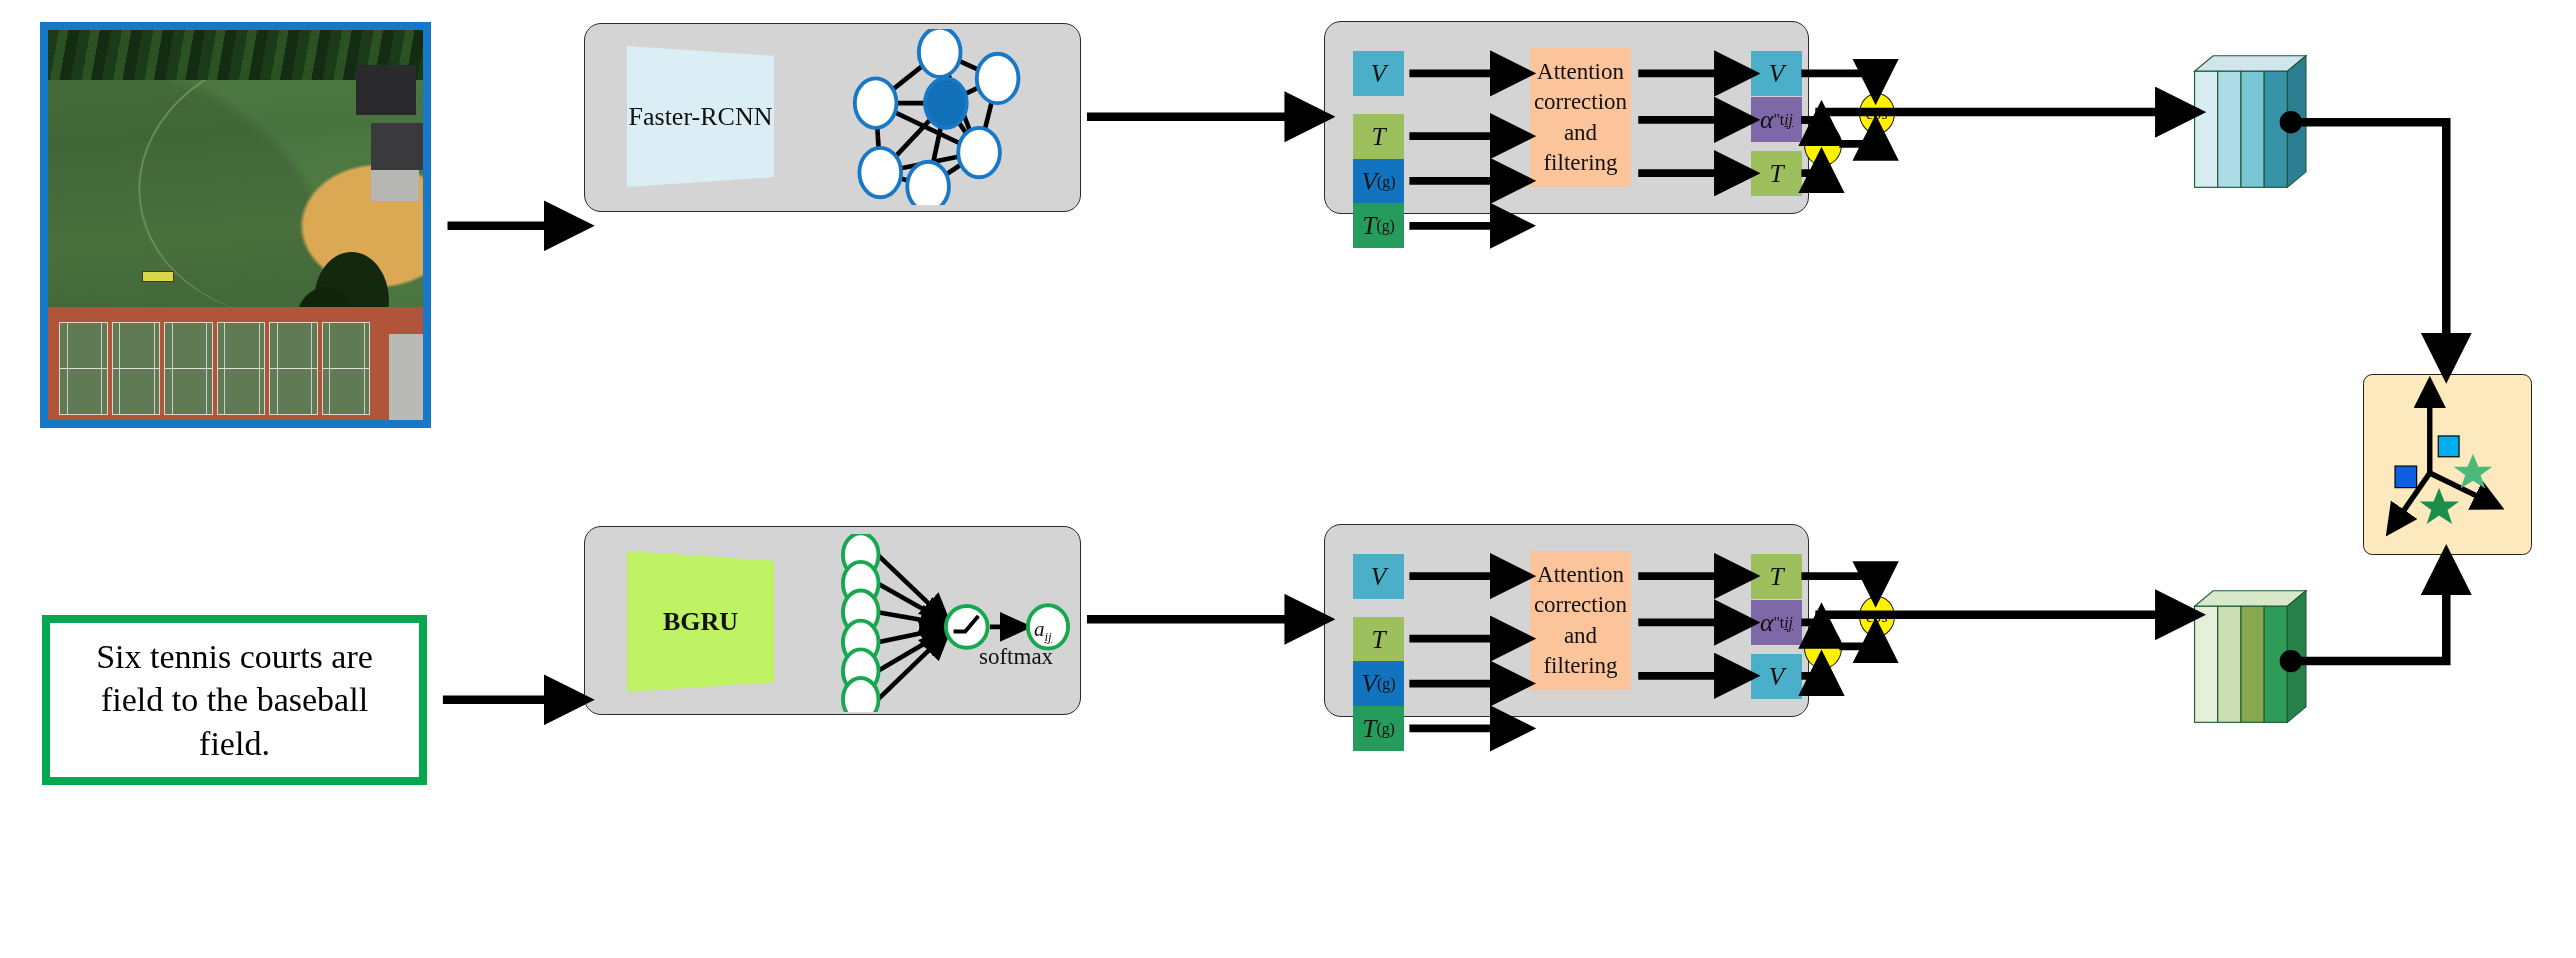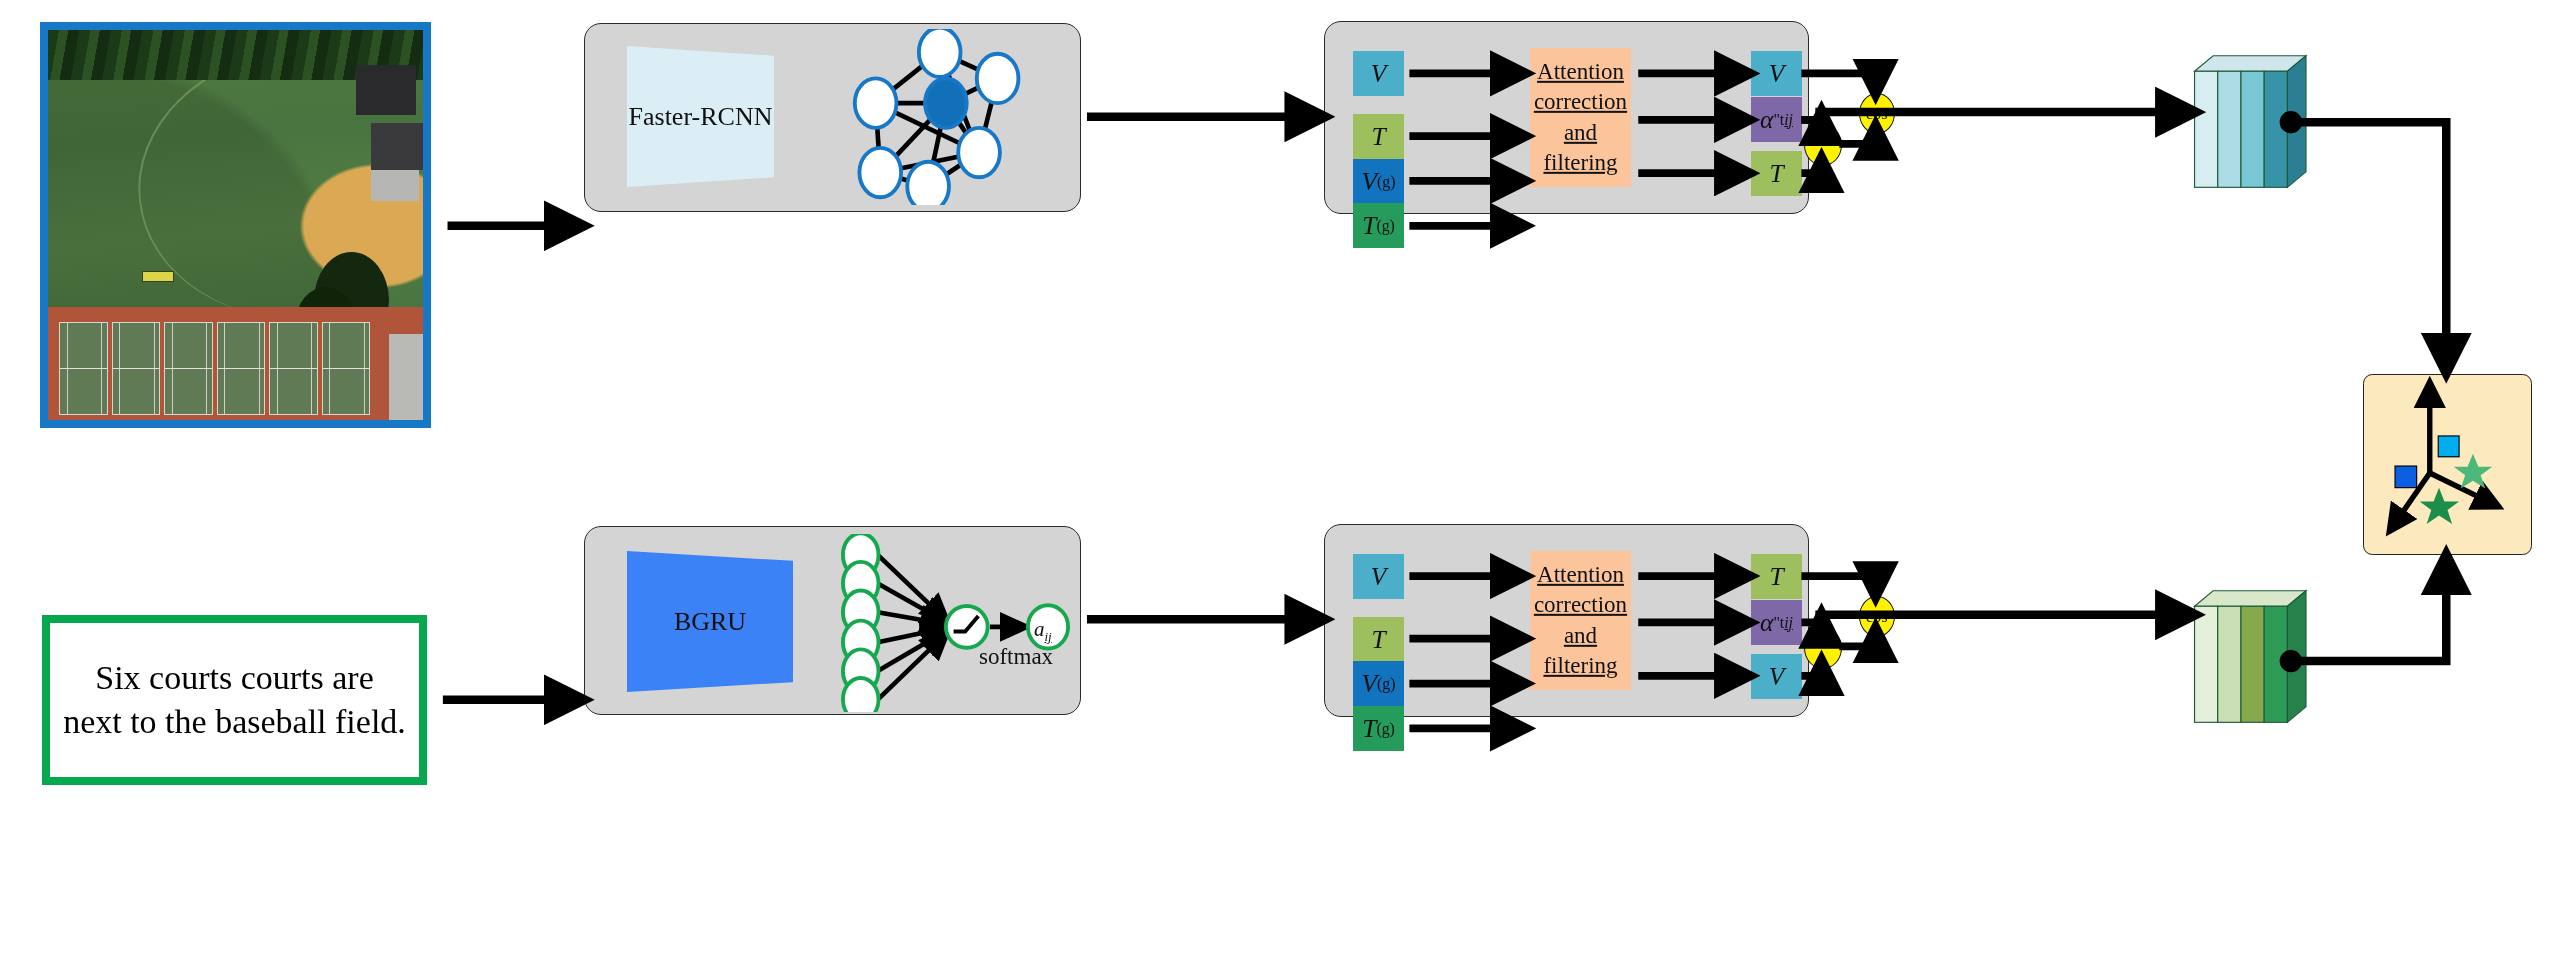--- a/index.html
+++ b/index.html
@@ -45,21 +45,21 @@
   
   .module{background:#d4d4d4;border:1.2px solid #2b2b2b;border-radius:17px;}
   #mod-rcnn{left:584px;top:23px;width:495px;height:187px;}
   #mod-bgru{left:584px;top:526px;width:495px;height:187px;}
   #mod-att-top{left:1324px;top:21px;width:483px;height:191px;}
   #mod-att-bot{left:1324px;top:524px;width:483px;height:191px;}
 
   
   .trapz{clip-path:polygon(0% 0%,100% 7%,100% 93%,0% 100%);}
   #rcnn-plate{left:627px;top:46px;width:147px;height:141px;background:#dceef5;}
-  #bgru-plate{left:627px;top:551px;width:166px;height:141px;background:#3b82f6;}
+  #bgru-plate{left:627px;top:551px;width:147px;height:141px;background:#bef264;font-weight:bold;}
   .plate-label{display:flex;align-items:center;justify-content:center;
      height:100%;font-size:26px;color:#111;}
   #rcnn-arrow{left:777px;top:93px;background:#1B5BE8;
      clip-path:polygon(0% 27%,56% 27%,56% 2%,100% 50%,56% 98%,56% 73%,0% 73%);}
   #bgru-arrow{left:777px;top:597px;background:#2F8A4C;
      clip-path:polygon(0% 27%,56% 27%,56% 2%,100% 50%,56% 98%,56% 73%,0% 73%);}
 
   
   .svgcanvas{pointer-events:none;}
 
@@ -70,21 +70,21 @@
 
   
   #embed-box{left:2363px;top:374px;width:167px;height:179px;
      background:#FCE9BE;border:1.4px solid #222;border-radius:9.3px;}
 
   
   .tag{position:absolute;display:flex;align-items:center;justify-content:center;
        color:#111;font-size:25.5px;font-style:italic;}
   .orange-panel{position:absolute;background:#FBC49A;}
   .orange-panel .oplabel{position:absolute;left:0;right:0;top:50%;
-      transform:translateY(-50%);text-align:center;font-size:23px;line-height:1.33;color:#111;text-decoration:underline;}
+      transform:translateY(-50%);text-align:center;font-size:23px;line-height:1.33;color:#111;}
   .yellow-node{position:absolute;background:#FFF200;border:1.9px solid #111;border-radius:50%;}
   .cos-node{display:flex;align-items:center;justify-content:center;
       font-size:15.5px;letter-spacing:0.4px;color:#111;}
 
   .sup{font-size:.62em;vertical-align:super;font-style:normal;}
   .sub{font-size:.62em;vertical-align:sub;font-style:italic;text-decoration:underline;}
 </style>
 </head>
 <body>
 
@@ -104,21 +104,21 @@
     <div class="court" style="left:17%"></div>
     <div class="court" style="left:31%"></div>
     <div class="court" style="left:45%"></div>
     <div class="court" style="left:59%"></div>
     <div class="court" style="left:73%"></div>
   </div>
   <div class="sat-layer sat-road"></div>
 </div>
 
 <div class="abs" id="text-box">
-  <span>Six courts courts are next to the baseball field.</span>
+  <span>Six tennis courts are field to the baseball field.</span>
 </div>
 
 <div class="abs module" id="mod-rcnn"></div>
 <div class="abs module" id="mod-bgru"></div>
 <div class="abs module" id="mod-att-top"></div>
 <div class="abs module" id="mod-att-bot"></div>
 
 <div class="abs trapz" id="rcnn-plate">
   <div class="plate-label">Faster-RCNN</div>
 </div>

